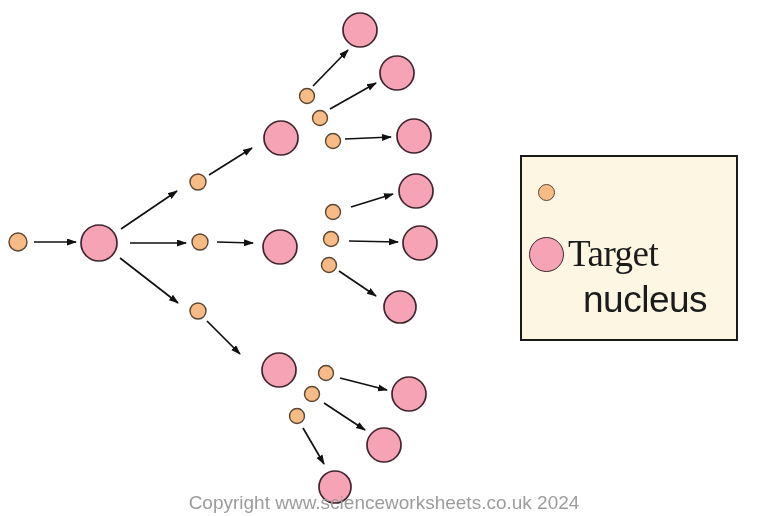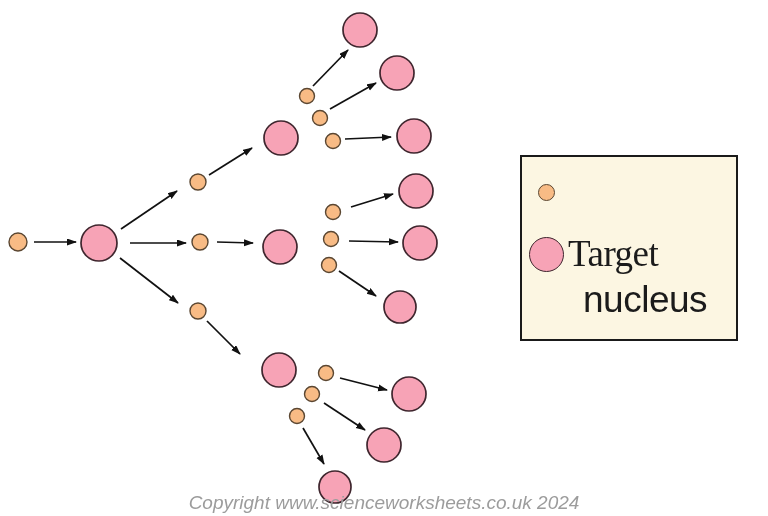--- a/index.html
+++ b/index.html
@@ -67,21 +67,20 @@
   .copyright {
     position: absolute;
     left: 0;
     top: 493px;
     width: 768px;
     text-align: center;
     font-size: 19px;
     line-height: 20px;
     color: #9c9c9c;
     letter-spacing: 0px;
-    font-style: italic;
   }
 </style>
 </head>
 <body>
 
 <div class="stage">
 
   <svg width="768" height="516" viewBox="0 0 768 516">
     <defs>
       <marker id="arrowhead" markerWidth="10" markerHeight="8" refX="9" refY="3.5" orient="auto" markerUnits="userSpaceOnUse">

